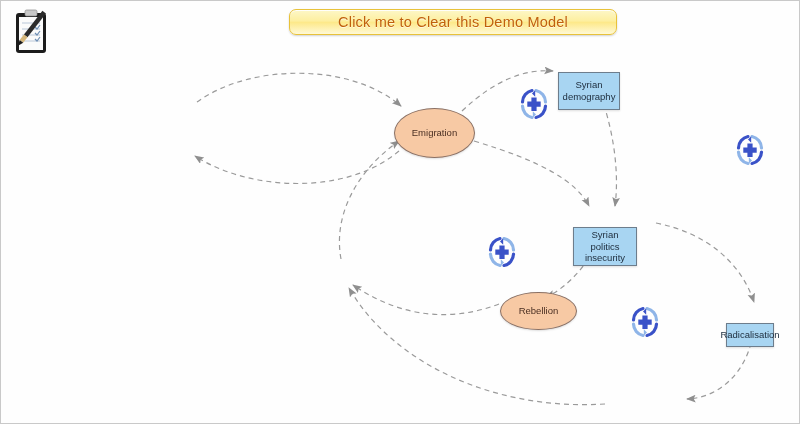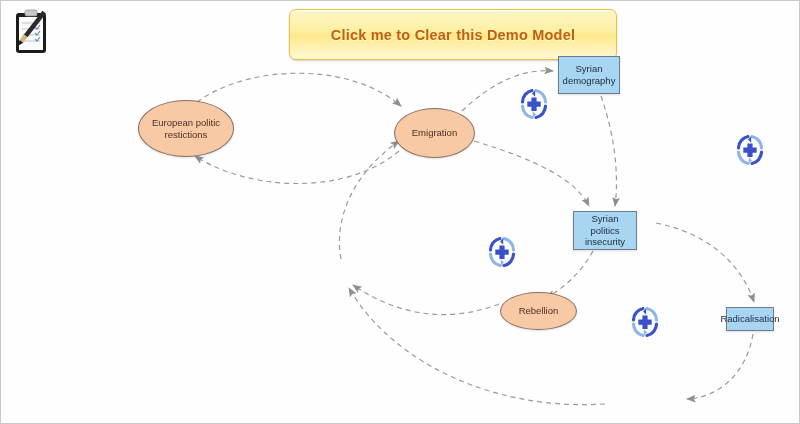--- a/index.html
+++ b/index.html
@@ -12,27 +12,27 @@
     box-sizing:border-box;
     overflow:hidden;
   }
   #edges{position:absolute;left:0;top:0;width:800px;height:424px;}
 
   
   .clipboard{position:absolute;left:8px;top:6px;width:46px;height:54px;}
 
   
   .clear-btn{
-    position:absolute;left:288px;top:8px;width:328px;height:51px;
+    position:absolute;left:288px;top:8px;width:328px;height:26px;
     border:1px solid #e8c23a;
     border-radius:7px;
     background:linear-gradient(to bottom,#fdf7c8 0%,#fdefa0 45%,#fde98a 52%,#fff9d6 100%);
     box-shadow:0 1px 2px rgba(0,0,0,.18), inset 0 1px 0 rgba(255,255,255,.9);
     color:#c0600c;
-    font-size:14.5px;font-weight:bold;
+    font-size:14.5px;font-weight:normal;
     letter-spacing:.2px;
     display:flex;align-items:center;justify-content:center;
     cursor:pointer;
     box-sizing:border-box;
     text-shadow:0 1px 0 rgba(255,255,255,.6);
   }
 
   
   .node{
     position:absolute;
@@ -49,20 +49,21 @@
     border:1px solid #8a7064;
     border-radius:50%;
     color:#4a2f22;
     box-shadow:0 1px 2px rgba(0,0,0,.13);
   }
   .node.rect{
     background:#a8d5f2;
     border:1px solid #6d7d8c;
     color:#203040;
     box-shadow:0 1px 2px rgba(0,0,0,.13);
+    margin-top:16px;
   }
   .node span{display:block;padding:0 4px;}
 
   
   .loop-marker{
     position:absolute;width:34px;height:34px;cursor:pointer;
   }
 </style>
 </head>
 <body>
@@ -121,23 +122,20 @@
       <path d="M498,303 C440,325 390,310 352,284"></path>
 
       <path d="M340,258 C332,215 355,170 398,140"></path>
 
       <path d="M752,333 C745,375 715,397 686,398"></path>
 
       <path d="M604,403 C490,410 390,360 348,287"></path>
     </g>
   </svg>
 
-  <div class="node ellipse" style="left:137px;top:99px;width:96px;height:57px;">
-    <span>European politic restictions</span>
-  </div>
 
   <div class="node ellipse" style="left:393px;top:107px;width:81px;height:50px;">
     <span>Emigration</span>
   </div>
 
   <div class="node rect" style="left:557px;top:55px;width:62px;height:38px;">
     <span>Syrian demography</span>
   </div>
 
   <div class="node rect" style="left:572px;top:210px;width:64px;height:39px;">

